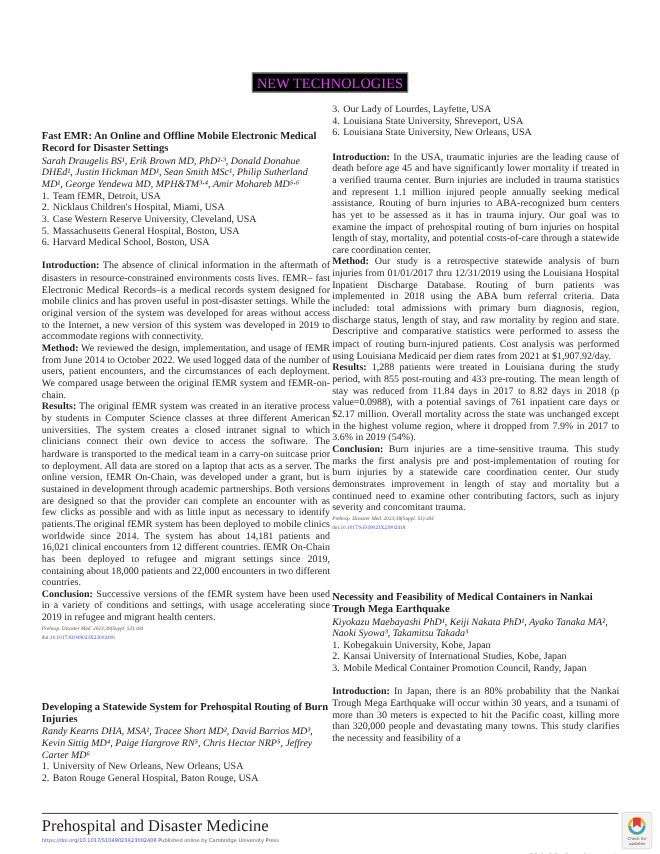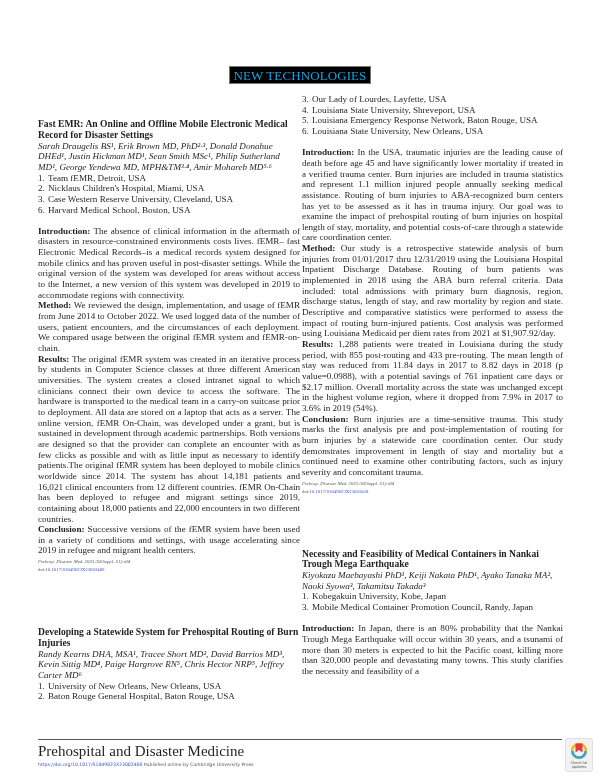--- a/index.html
+++ b/index.html
@@ -3,21 +3,21 @@
 <meta charset="utf-8">
 <style>
   * { box-sizing: border-box; margin: 0; padding: 0; }
   html, body { width: 600px; height: 776px; background: #ffffff; overflow: hidden; }
   body { position: relative; font-family: "Liberation Serif", "DejaVu Serif", serif; color: #231f20; }
 
   .section-banner {
     position: absolute; top: 66px; left: 0; width: 600px; text-align: center;
   }
   .section-banner span {
-    display: inline-block; background: #000; color: #0ea5e9;
+    display: inline-block; background: #000; color: #d946ef;
     font-size: 13px; line-height: 15px; padding: 1px 4px 0 4px; letter-spacing: 0.1px;
     border: 1px solid #777;
   }
 
   .col { position: absolute; top: 94px; width: 262px; font-size: 9.1px; line-height: 10.65px; }
   .col.left { left: 38px; }
   .col.right { left: 302px; width: 261px; }
 
   .title { font-weight: bold; font-size: 9.6px; line-height: 10.8px; margin-top: 25px; }
   .authors { font-style: italic; }
@@ -52,20 +52,21 @@
 </div>
 
 <div class="col left">
   <article>
     <div class="title">Fast EMR: An Online and Offline Mobile Electronic Medical Record for Disaster Settings</div>
     <div class="authors">Sarah Draugelis BS¹, Erik Brown MD, PhD²·³, Donald Donahue DHEd¹, Justin Hickman MD¹, Sean Smith MSc¹, Philip Sutherland MD¹, George Yendewa MD, MPH&amp;TM³·⁴, Amir Mohareb MD⁵·⁶</div>
     <ol class="affil">
       <li><span class="num">1.</span><span>Team fEMR, Detroit, USA</span></li>
       <li><span class="num">2.</span><span>Nicklaus Children's Hospital, Miami, USA</span></li>
       <li><span class="num">3.</span><span>Case Western Reserve University, Cleveland, USA</span></li>
+      <li><span class="num">5.</span><span>Massachusetts General Hospital, Boston, USA</span></li>
       <li><span class="num">6.</span><span>Harvard Medical School, Boston, USA</span></li>
     </ol>
     <div class="gap"></div>
     <p class="body"><b>Introduction:</b> <span>The absence of clinical information in the aftermath of disasters in resource-constrained environments costs lives. fEMR– fast Electronic Medical Records–is a medical records system designed for mobile clinics and has proven useful in post-disaster settings. While the original version of the system was developed for areas without access to the Internet, a new version of this system was developed in 2019 to accommodate regions with connectivity.</span></p>
     <p class="body"><b>Method:</b> <span>We reviewed the design, implementation, and usage of fEMR from June 2014 to October 2022. We used logged data of the number of users, patient encounters, and the circumstances of each deployment. We compared usage between the original fEMR system and fEMR-on-chain.</span></p>
     <p class="body"><b>Results:</b> <span>The original fEMR system was created in an iterative process by students in Computer Science classes at three different American universities. The system creates a closed intranet signal to which clinicians connect their own device to access the software. The hardware is transported to the medical team in a carry-on suitcase prior to deployment. All data are stored on a laptop that acts as a server. The online version, fEMR On-Chain, was developed under a grant, but is sustained in development through academic partnerships. Both versions are designed so that the provider can complete an encounter with as few clicks as possible and with as little input as necessary to identify patients.The original fEMR system has been deployed to mobile clinics worldwide since 2014. The system has about 14,181 patients and 16,021 clinical encounters from 12 different countries. fEMR On-Chain has been deployed to refugee and migrant settings since 2019, containing about 18,000 patients and 22,000 encounters in two different countries.</span></p>
     <p class="body"><b>Conclusion:</b> <span>Successive versions of the fEMR system have been used in a variety of conditions and settings, with usage accelerating since 2019 in refugee and migrant health centers.</span></p>
     <div class="cite">Prehosp. Disaster Med. 2023;38(Suppl. S1):s84</div>
     <div class="doi"><span>doi:</span><a>10.1017/S1049023X23002406</a></div>
   </article>
@@ -80,39 +81,39 @@
       <li><span class="num">2.</span><span>Baton Rouge General Hospital, Baton Rouge, USA</span></li>
     </ol>
   </article>
 </div>
 
 <div class="col right">
   <div>
     <ol class="affil">
       <li><span class="num">3.</span><span>Our Lady of Lourdes, Layfette, USA</span></li>
       <li><span class="num">4.</span><span>Louisiana State University, Shreveport, USA</span></li>
-      <li><span class="num">5.</span><span>Louisiana Emergency Response Network, Baton Rouge, USA</span></li>
       <li><span class="num">6.</span><span>Louisiana State University, New Orleans, USA</span></li>
     </ol>
     <div class="gap"></div>
     <p class="body"><b>Introduction:</b> <span>In the USA, traumatic injuries are the leading cause of death before age 45 and have significantly lower mortality if treated in a verified trauma center. Burn injuries are included in trauma statistics and represent 1.1 million injured people annually seeking medical assistance. Routing of burn injuries to ABA-recognized burn centers has yet to be assessed as it has in trauma injury. Our goal was to examine the impact of prehospital routing of burn injuries on hospital length of stay, mortality, and potential costs-of-care through a statewide care coordination center.</span></p>
     <p class="body"><b>Method:</b> <span>Our study is a retrospective statewide analysis of burn injuries from 01/01/2017 thru 12/31/2019 using the Louisiana Hospital Inpatient Discharge Database. Routing of burn patients was implemented in 2018 using the ABA burn referral criteria. Data included: total admissions with primary burn diagnosis, region, discharge status, length of stay, and raw mortality by region and state. Descriptive and comparative statistics were performed to assess the impact of routing burn-injured patients. Cost analysis was performed using Louisiana Medicaid per diem rates from 2021 at $1,907.92/day.</span></p>
     <p class="body"><b>Results:</b> <span>1,288 patients were treated in Louisiana during the study period, with 855 post-routing and 433 pre-routing. The mean length of stay was reduced from 11.84 days in 2017 to 8.82 days in 2018 (p value=0.0988), with a potential savings of 761 inpatient care days or $2.17 million. Overall mortality across the state was unchanged except in the highest volume region, where it dropped from 7.9% in 2017 to 3.6% in 2019 (54%).</span></p>
     <p class="body"><b>Conclusion:</b> <span>Burn injuries are a time-sensitive trauma. This study marks the first analysis pre and post-implementation of routing for burn injuries by a statewide care coordination center. Our study demonstrates improvement in length of stay and mortality but a continued need to examine other contributing factors, such as injury severity and concomitant trauma.</span></p>
     <div class="cite">Prehosp. Disaster Med. 2023;38(Suppl. S1):s84</div>
     <div class="doi"><span>doi:</span><a>10.1017/S1049023X23002418</a></div>
   </div>
 
   <div class="abs-gap"></div>
 
   <article>
     <div class="title">Necessity and Feasibility of Medical Containers in Nankai Trough Mega Earthquake</div>
     <div class="authors">Kiyokazu Maebayashi PhD¹, Keiji Nakata PhD¹, Ayako Tanaka MA², Naoki Syowa³, Takamitsu Takada³</div>
     <ol class="affil">
       <li><span class="num">1.</span><span>Kobegakuin University, Kobe, Japan</span></li>
+      <li><span class="num">2.</span><span>Kansai University of International Studies, Kobe, Japan</span></li>
       <li><span class="num">3.</span><span>Mobile Medical Container Promotion Council, Randy, Japan</span></li>
     </ol>
     <div class="gap"></div>
     <p class="body"><b>Introduction:</b> <span>In Japan, there is an 80% probability that the Nankai Trough Mega Earthquake will occur within 30 years, and a tsunami of more than 30 meters is expected to hit the Pacific coast, killing more than 320,000 people and devastating many towns. This study clarifies the necessity and feasibility of a</span></p>
   </article>
 </div>
 
 <div class="footer-rule"></div>
 <div class="footer-left">Prehospital and Disaster Medicine</div>
 <div class="footer-right">Vol. 38, Supplement 1</div>

